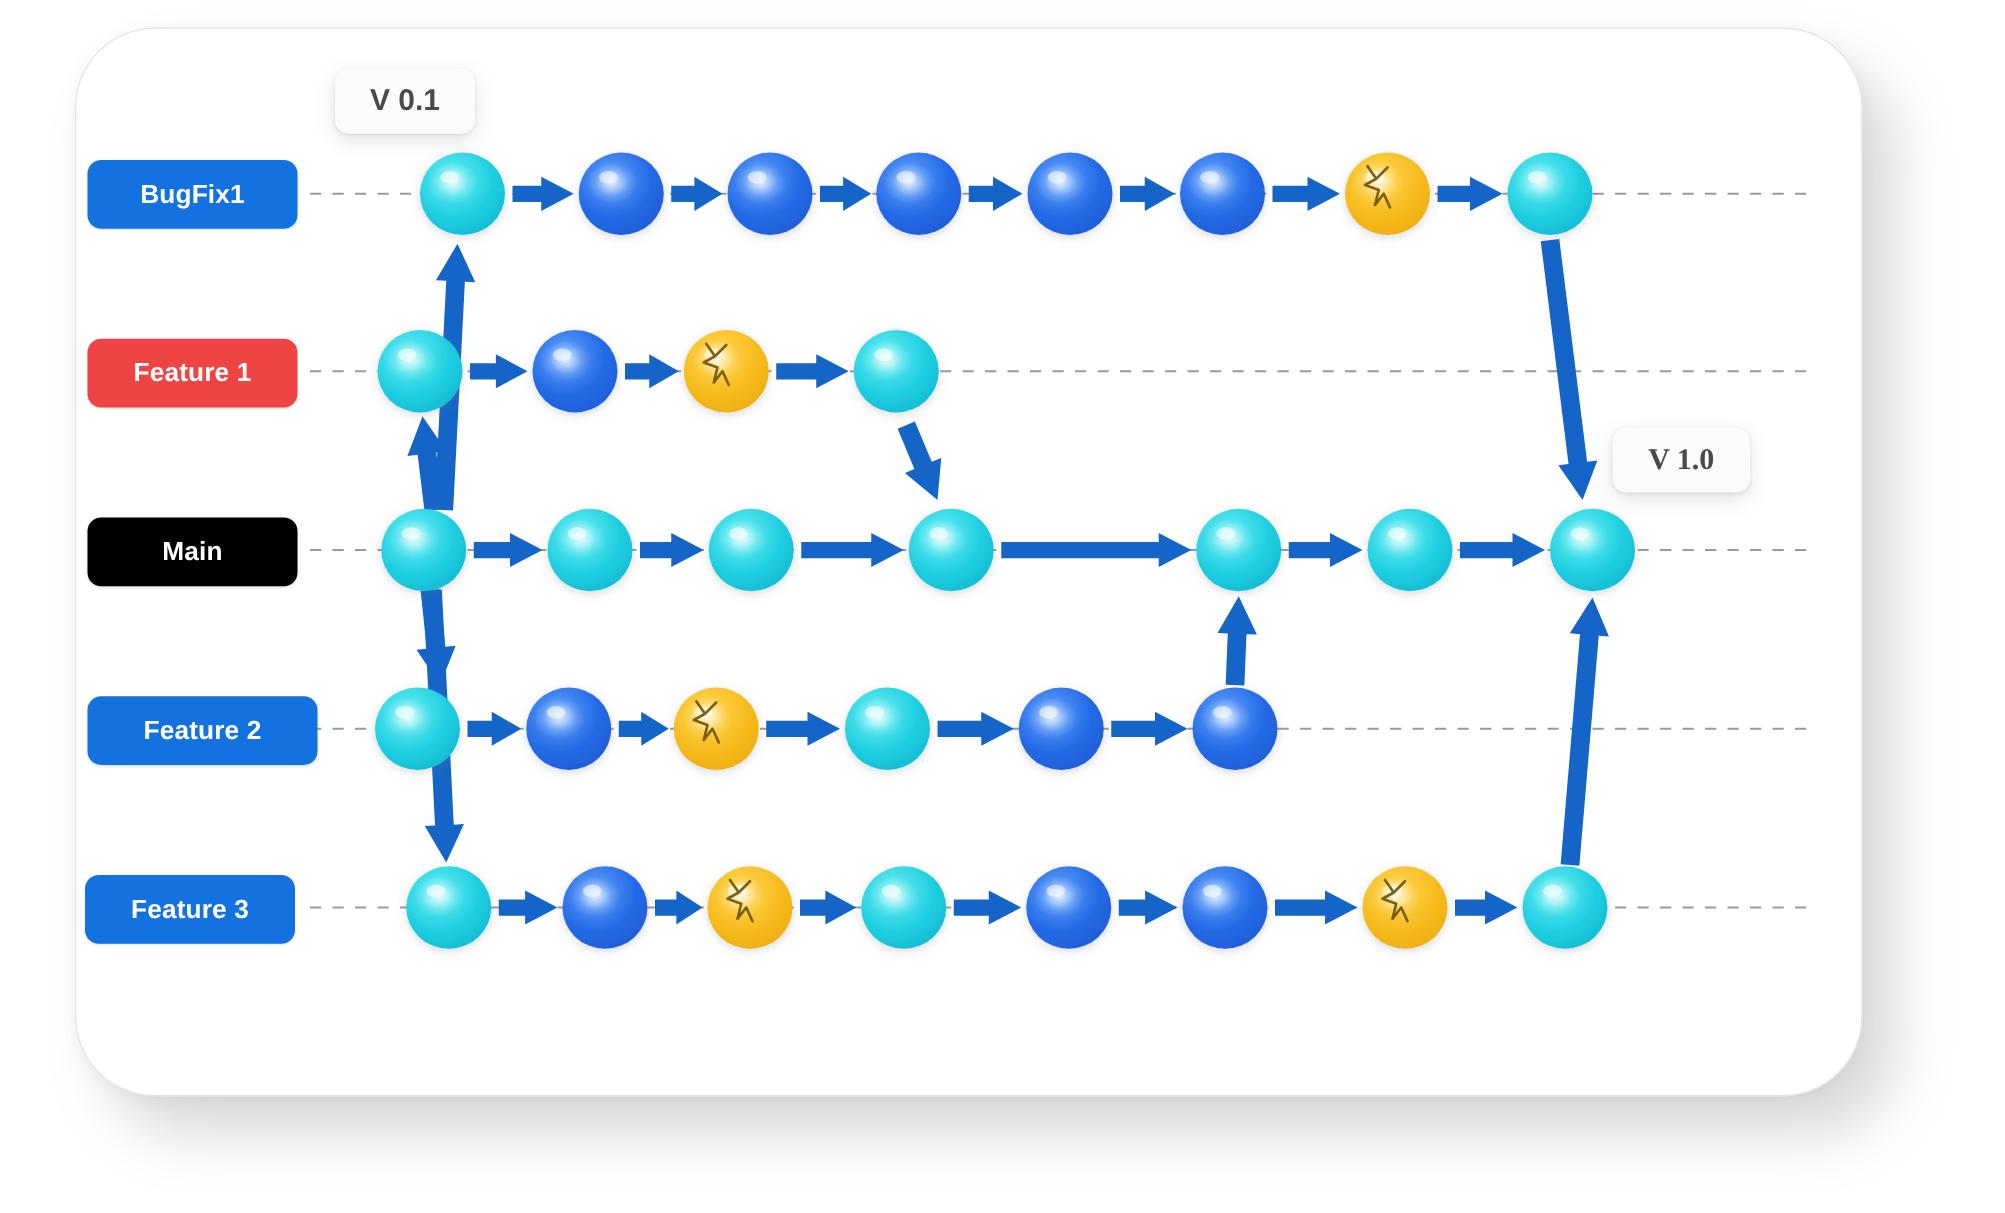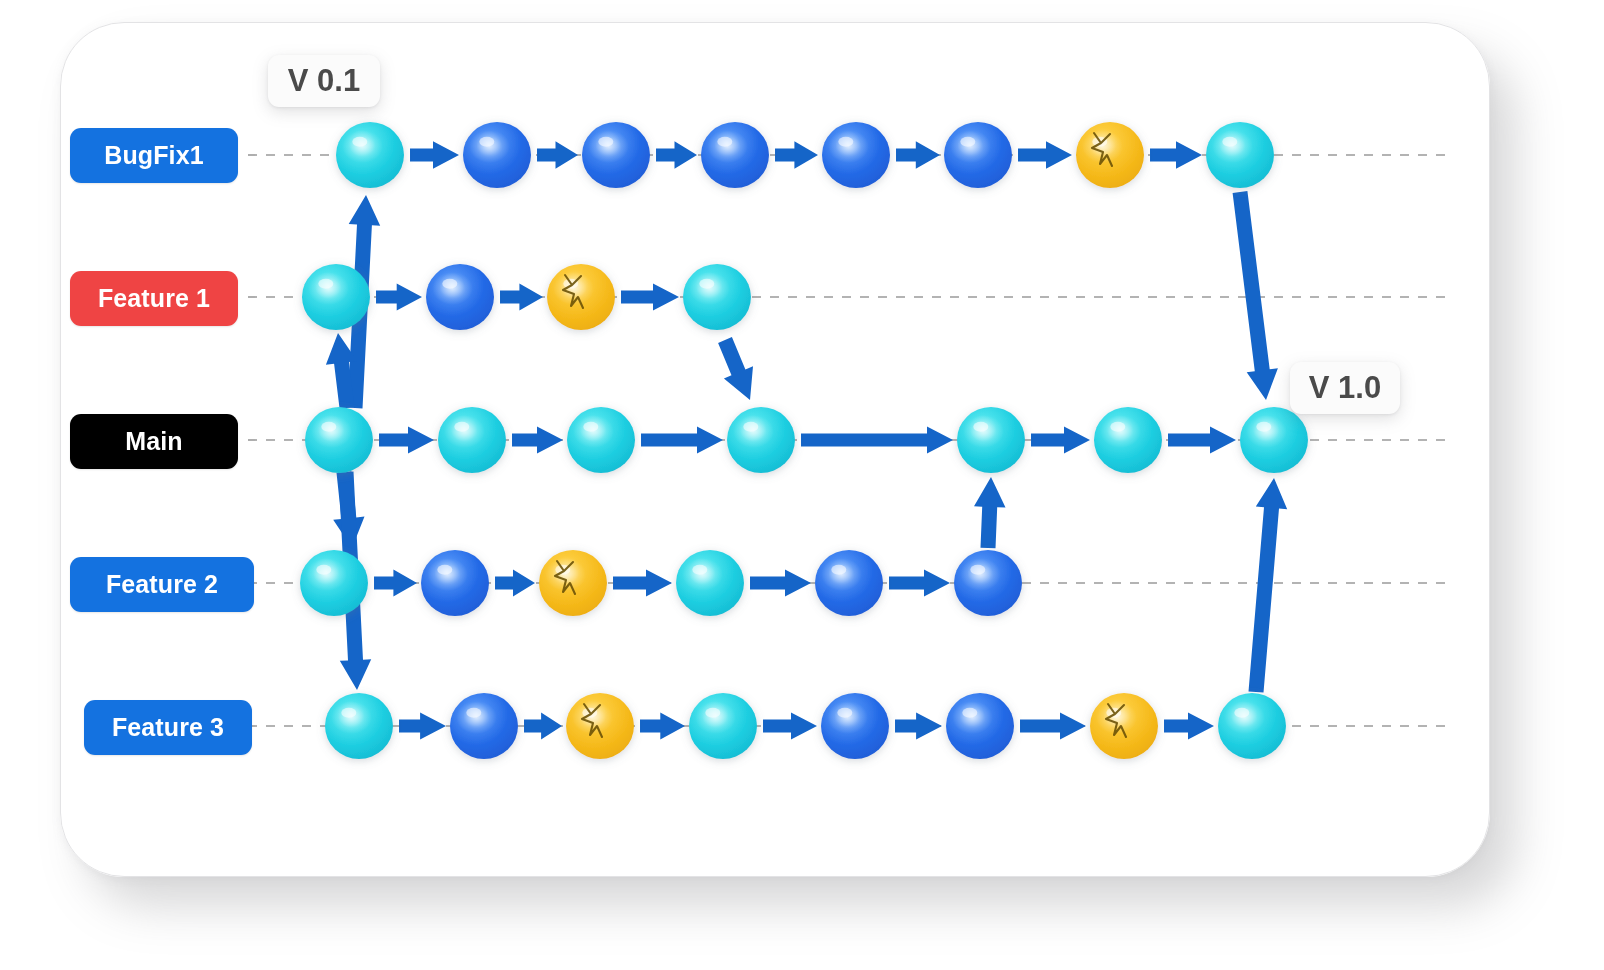--- a/index.html
+++ b/index.html
@@ -48,38 +48,38 @@
   
   .branch-chip {
     position: absolute;
     height: 55px;
     border-radius: 11px;
     display: flex;
     align-items: center;
     justify-content: center;
     color: #ffffff;
     font-weight: bold;
-    font-size: 25px;
+    font-size: 21px;
     letter-spacing: 0.1px;
     white-space: nowrap;
     font-family: "Liberation Sans", sans-serif;
     box-shadow: 0 1px 2px rgba(0,0,0,0.10);
   }
   
   .version-tag {
     position: absolute;
     height: 52px;
     border-radius: 11px;
     background: #fbfbfb;
     display: flex;
     align-items: center;
     justify-content: center;
     color: #4a4a4a;
     font-weight: bold;
-    font-size: 31px;
+    font-size: 24px;
     white-space: nowrap;
     padding: 0 18px;
     box-sizing: border-box;
     font-family: "Liberation Sans", sans-serif;
     box-shadow: 0 5px 16px rgba(120,120,125,0.22),
                 0 1px 3px rgba(120,120,125,0.14);
   }
 </style>
 </head>
 <body>
@@ -361,25 +361,25 @@
       </div>
       <div class="branch-chip" style="left: 70px; top: 271px; width: 168px; background: #ef4444;">
         <span>Feature 1</span>
       </div>
       <div class="branch-chip" style="left: 70px; top: 414px; width: 168px; background: #000000;">
         <span>Main</span>
       </div>
       <div class="branch-chip" style="left: 70px; top: 557px; width: 184px; background: rgb(20, 114, 224);">
         <span>Feature 2</span>
       </div>
-      <div class="branch-chip" style="left: 84px; top: 700px; width: 168px; background: rgb(20, 114, 224);">
+      <div class="branch-chip" style="left: 68px; top: 700px; width: 168px; background: rgb(20, 114, 224);">
         <span>Feature 3</span>
       </div>
     </div>
   <div id="tags">
       <div class="version-tag" style="left: 268px; top: 55px; width: 112px;">
         <span>V 0.1</span>
       </div>
-      <div class="version-tag" style="left: 1290px; top: 362px; width: 110px;">
+      <div class="version-tag" style="left: 1290px; top: 342px; width: 110px; font-family: Liberation Serif, serif;">
         <span>V 1.0</span>
       </div>
     </div>
 </div>
 
 </body></html>

